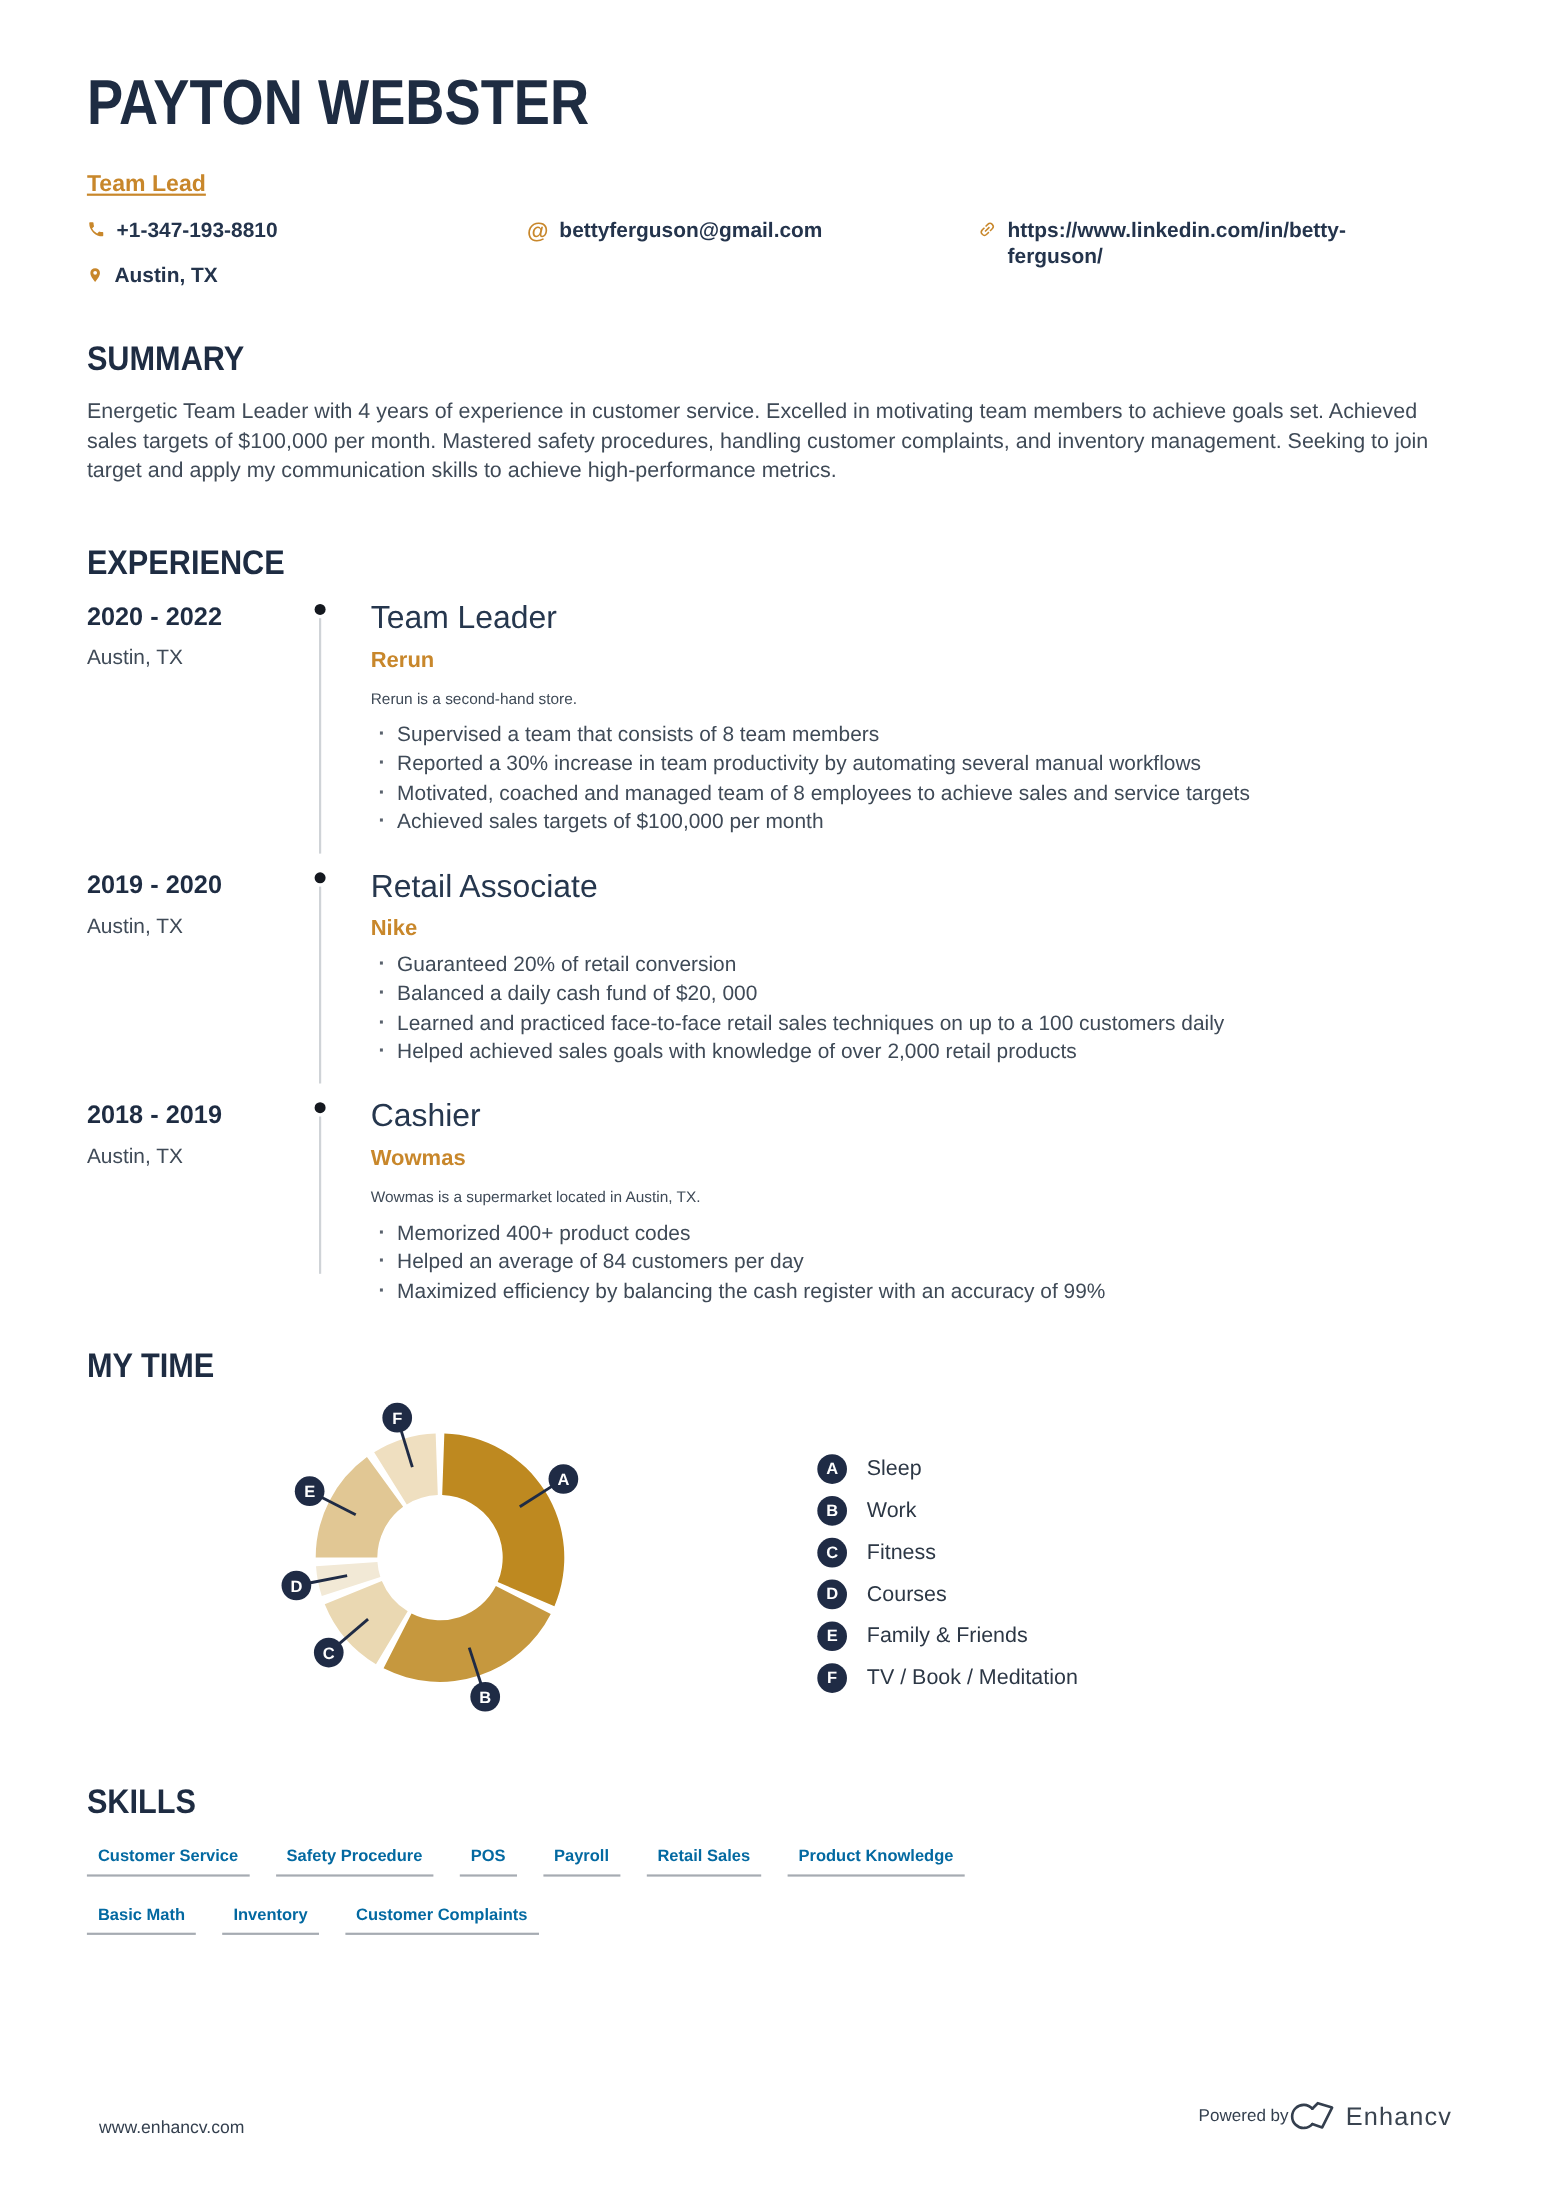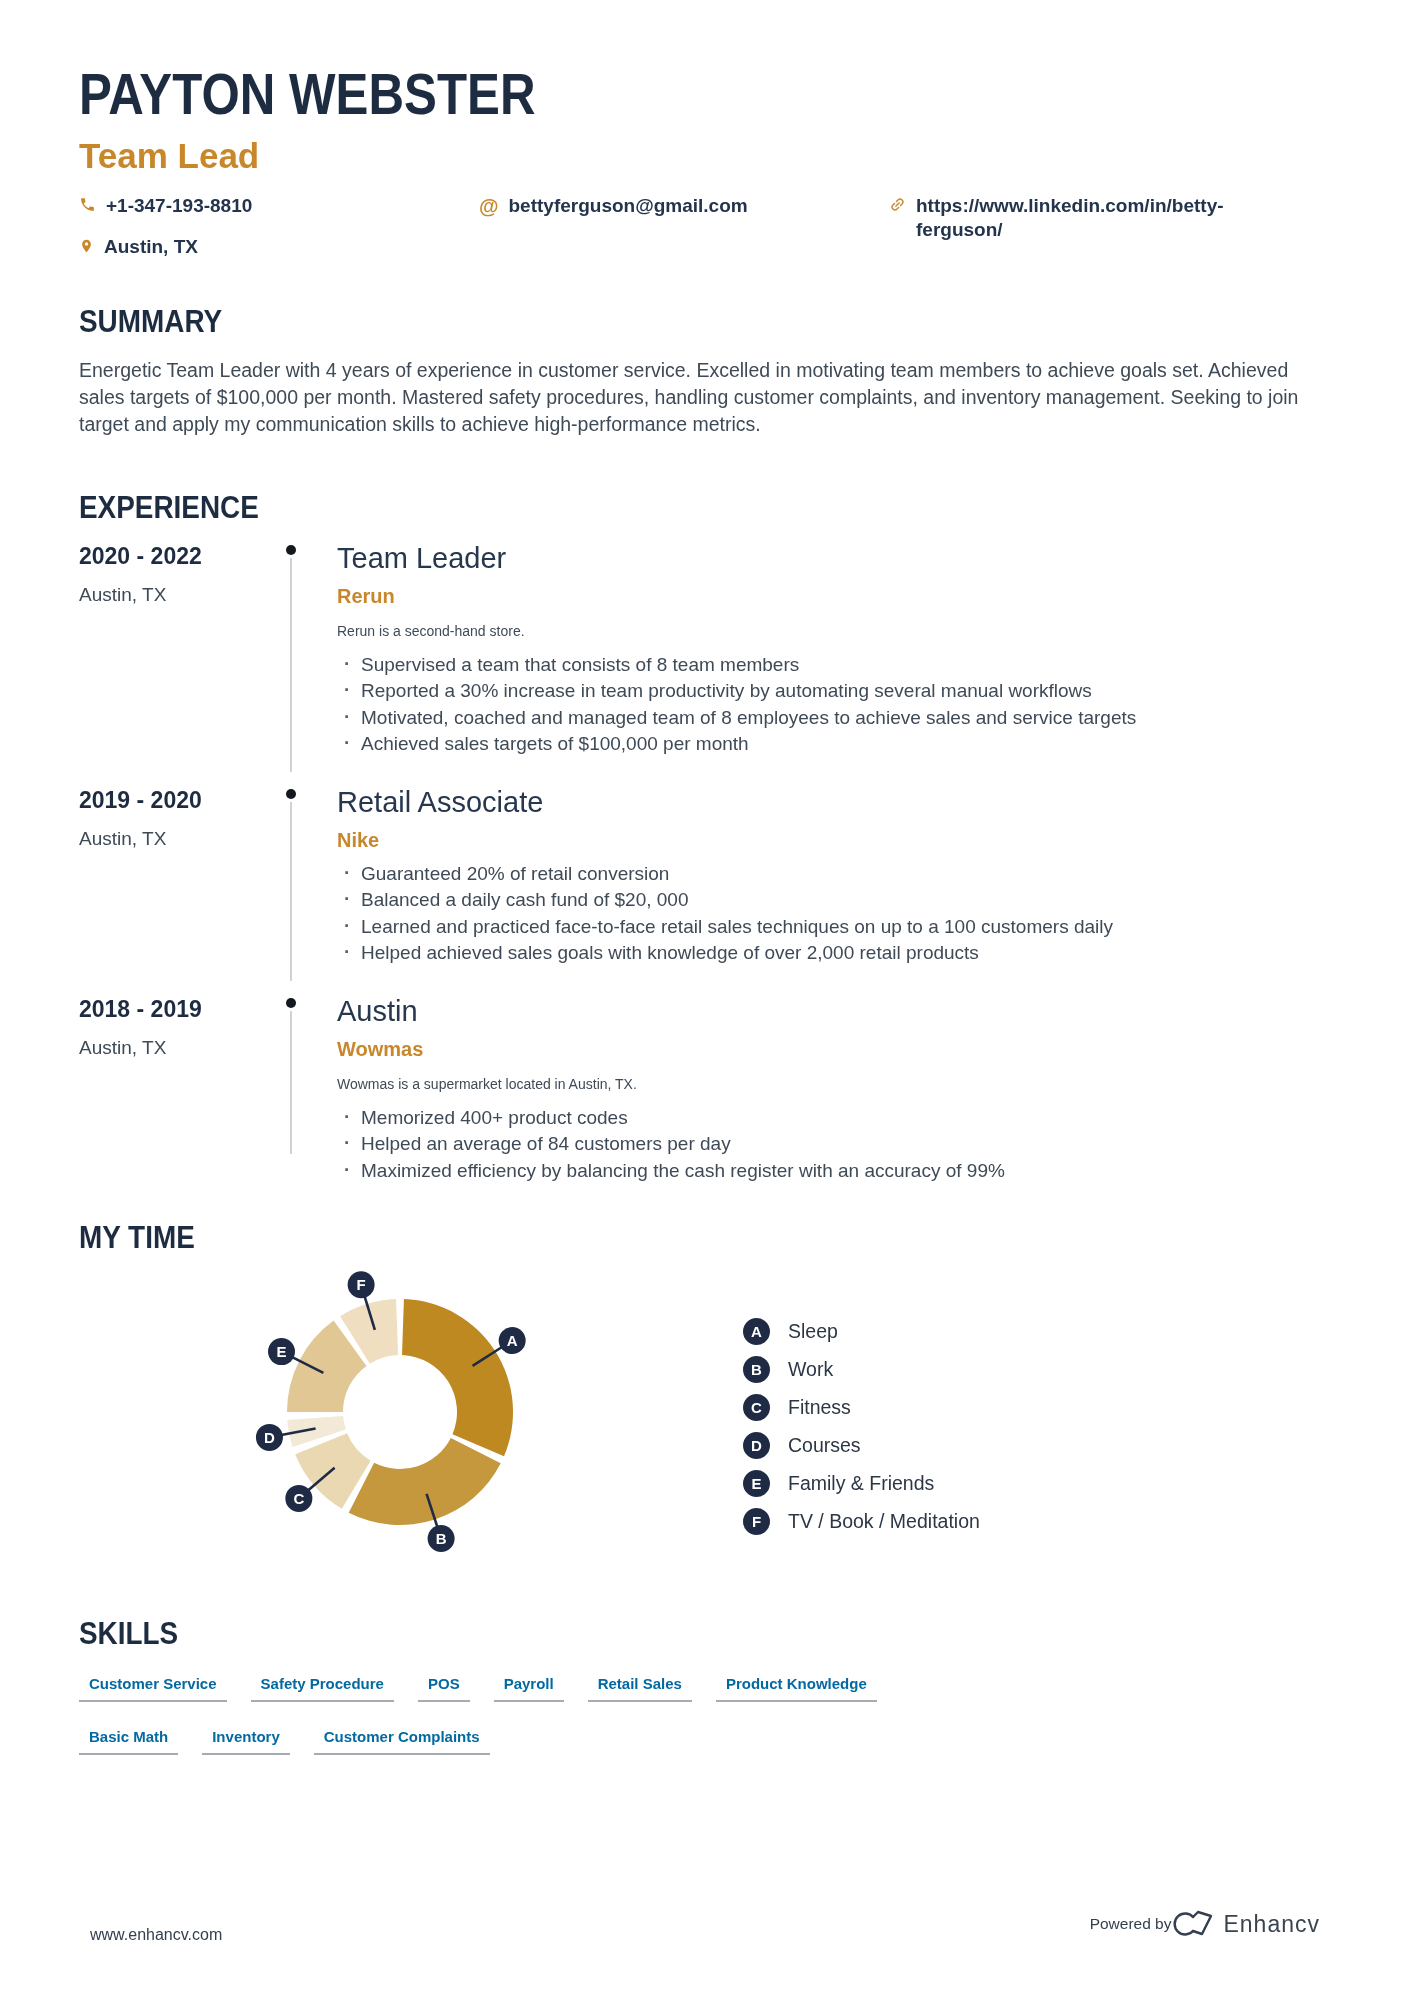--- a/index.html
+++ b/index.html
@@ -8,21 +8,21 @@
     width:1410px; height:1995px; position:relative; overflow:hidden;
     font-family:"Liberation Sans", sans-serif; color:#3f4a57;
   }
   .page { padding:62px 79px 0 79px; position:relative; height:100%;border-radius:16px; }
 
   
   h1.name {
     font-size:58px; font-weight:700; color:#1e2c42; line-height:1.1;
     transform:scaleX(.85); transform-origin:0 50%; white-space:nowrap; letter-spacing:0;
   }
-  .job-title { margin-top:10px; font-size:35px; font-weight:700; color:#c8872b; }
+  .job-title { margin-top:30px; font-size:21px; font-weight:700; color:#c8872b;text-decoration:underline; }
   .contact-row { margin-top:18px; display:grid; grid-template-columns:400px 410px 1fr; align-items:start; }
   .c-item { display:flex; align-items:flex-start; gap:10px; font-size:19px; font-weight:700; color:#24344c; line-height:1.25; }
   .c-item svg { flex:0 0 auto; margin-top:2px; }
   .c-col1 .c-item + .c-item { margin-top:17px; }
   .at-glyph { color:#c8872b; font-size:20px; font-weight:700; line-height:1.2; }
   .linkedin-col { max-width:330px; }
 
   
   .sec-h {
     display:inline-block; font-size:31px; font-weight:700; color:#1e2c42;
@@ -159,21 +159,21 @@
         </div>
         <div class="job">
           <div class="jdates">
             <div class="jd">2018 - 2019</div>
             <div class="jloc">Austin, TX</div>
           </div>
           <div class="jtimeline">
             <span class="tdot"></span>
           </div>
           <div class="jbody">
-            <div class="jtitle">Austin</div>
+            <div class="jtitle">Cashier</div>
             <div class="jcompany">Wowmas</div>
             <div class="jdesc">Wowmas is a supermarket located in Austin, TX.</div>
             <ul class="jbullets">
               <li>Memorized 400+ product codes</li>
               <li>Helped an average of 84 customers per day</li>
               <li>Maximized efficiency by balancing the cash register with an accuracy of 99%</li>
             </ul>
           </div>
         </div>
       </div>

